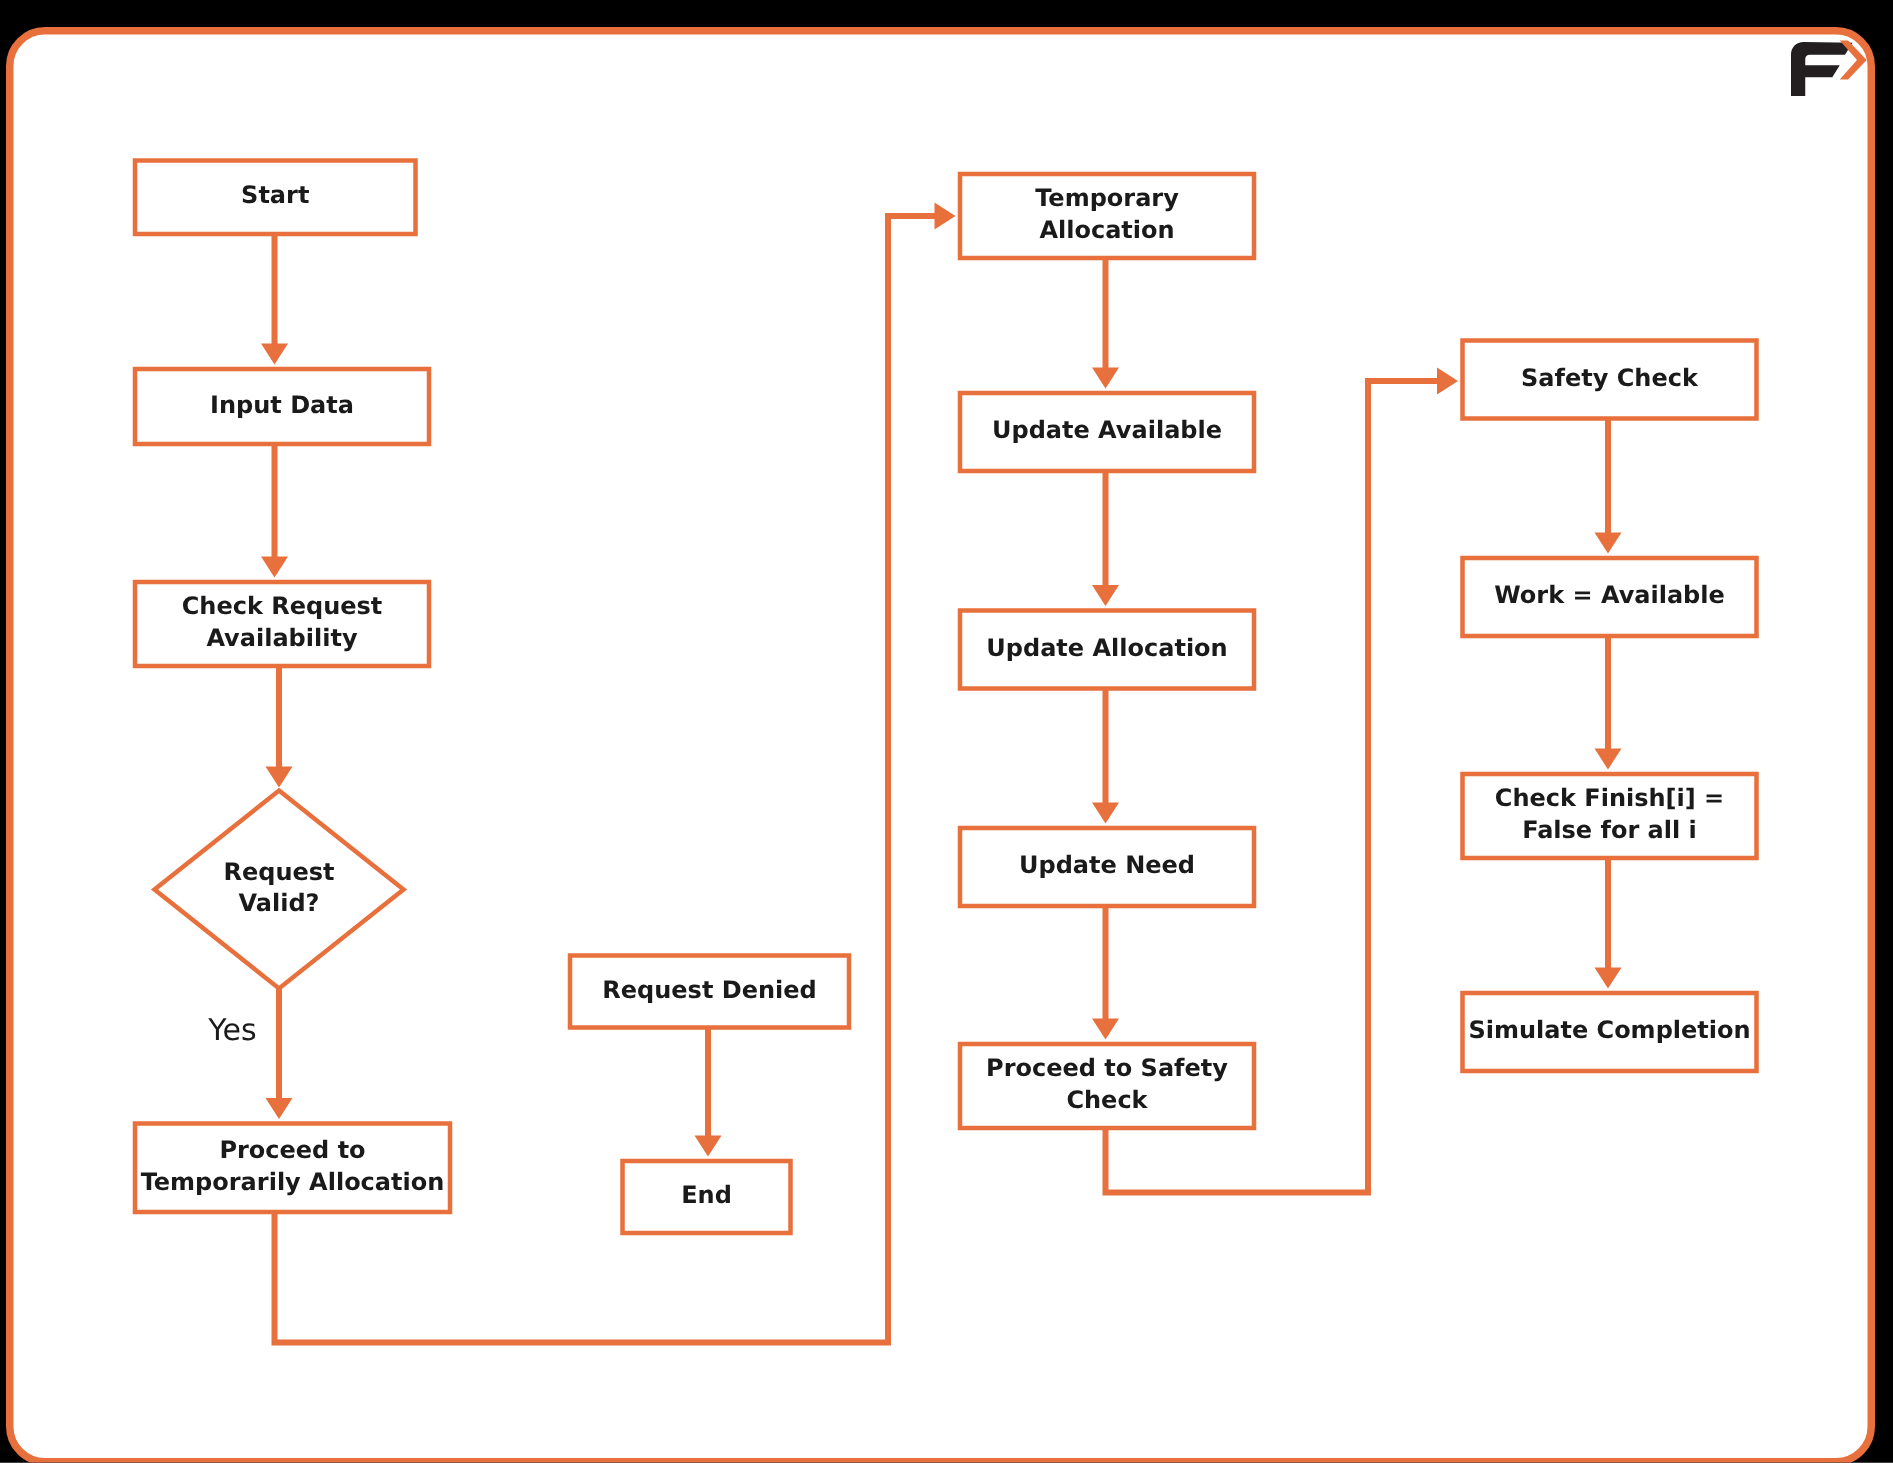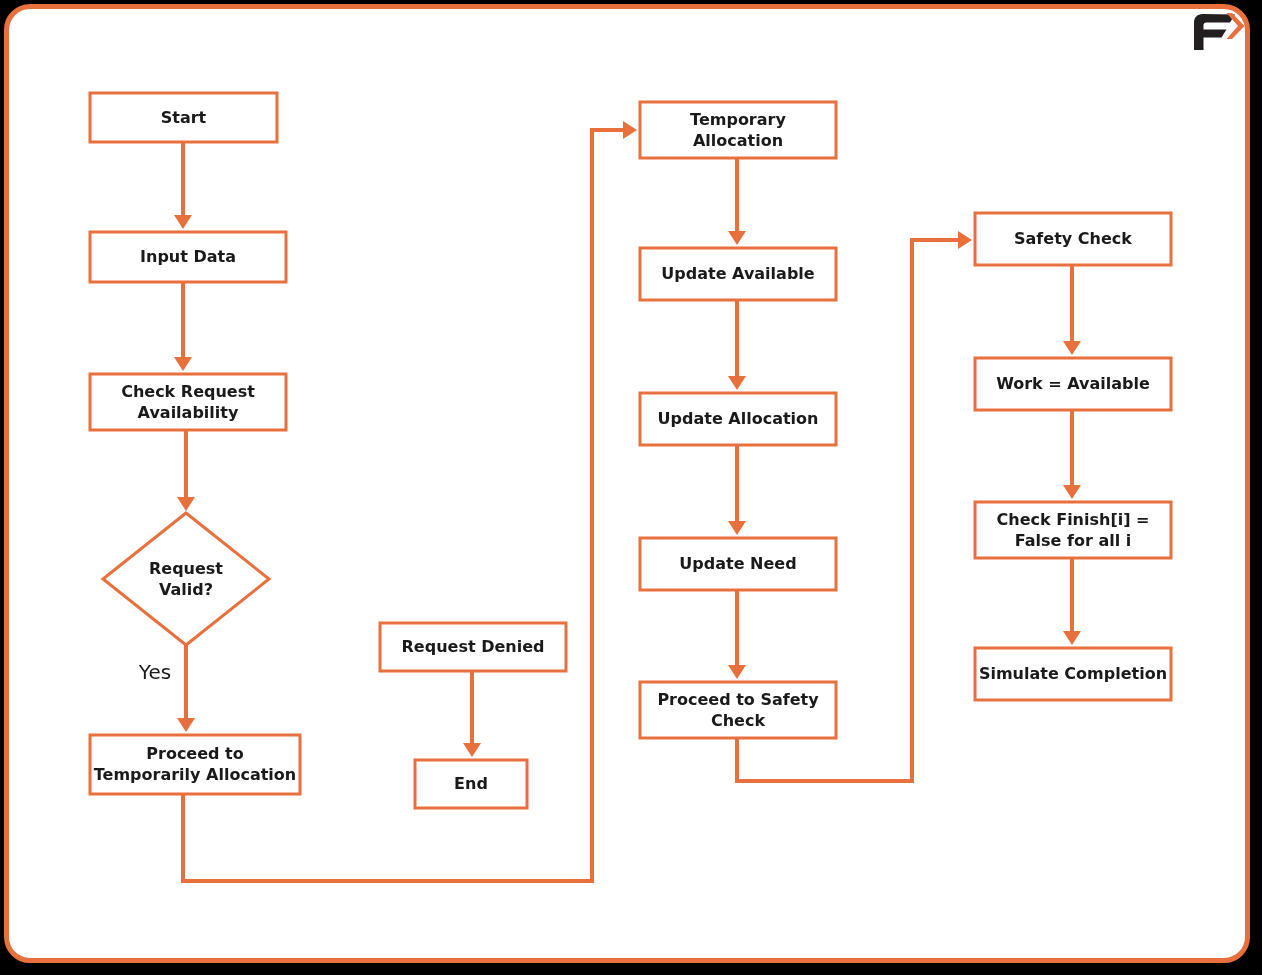--- a/index.html
+++ b/index.html
@@ -12,20 +12,21 @@
     width: 1262px;
     height: 975px;
     overflow: hidden;
     font-family: "DejaVu Sans", "Liberation Sans", sans-serif;
   }
   #canvas {
     position: relative;
     width: 1262px;
     height: 935px;
     background: #000000;
+    margin-top: 14px;
   }
   #frame {
     position: absolute;
     left: 4px;
     top: 4px;
     width: 1246px;
     height: 959px;
     background: #ffffff;
     border: 5px solid #e8703c;
     border-radius: 26px;

